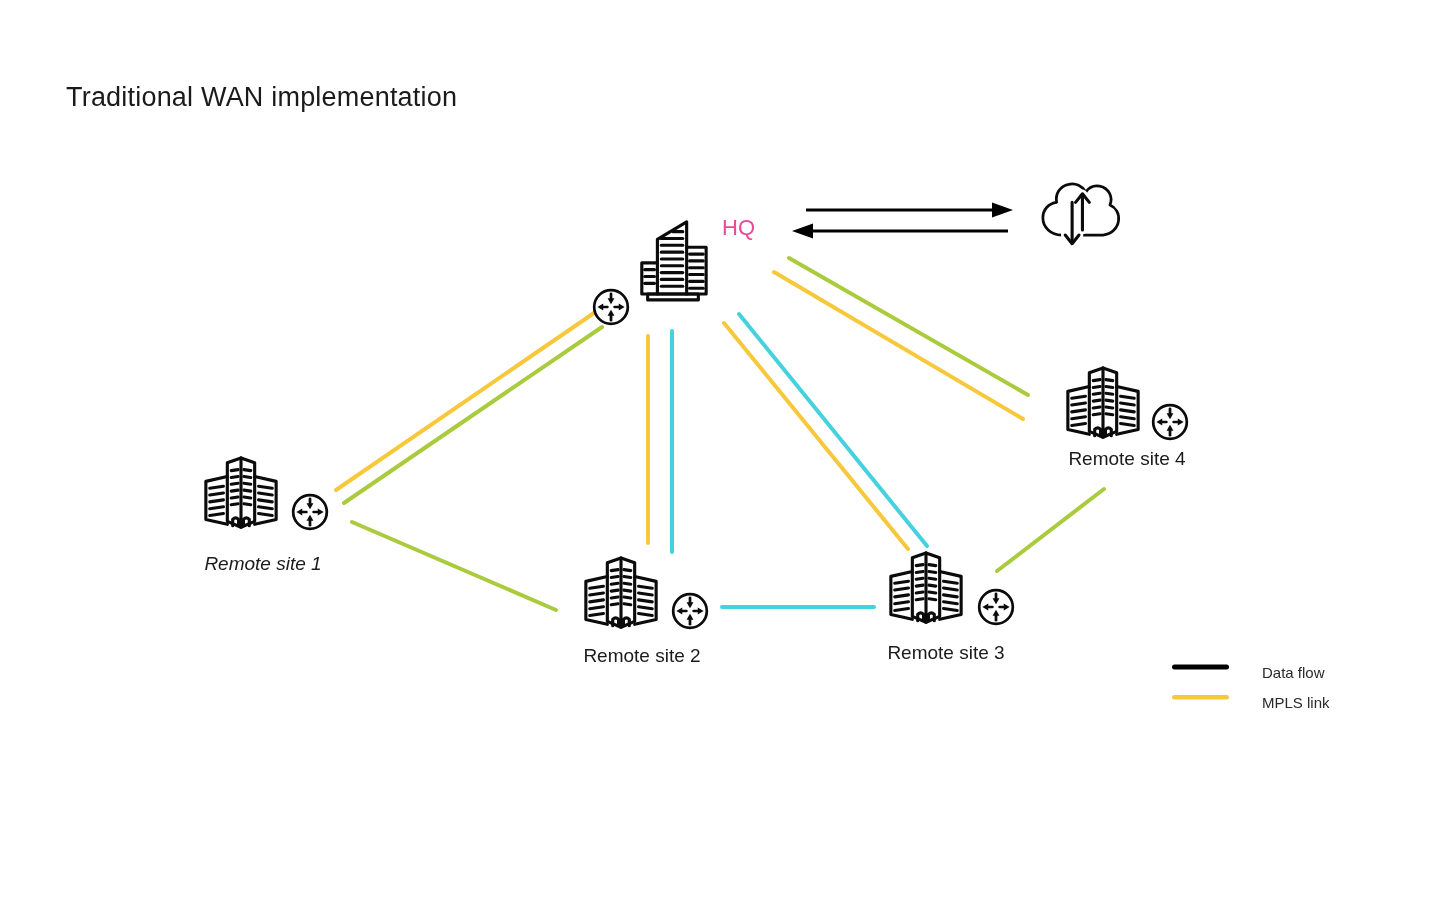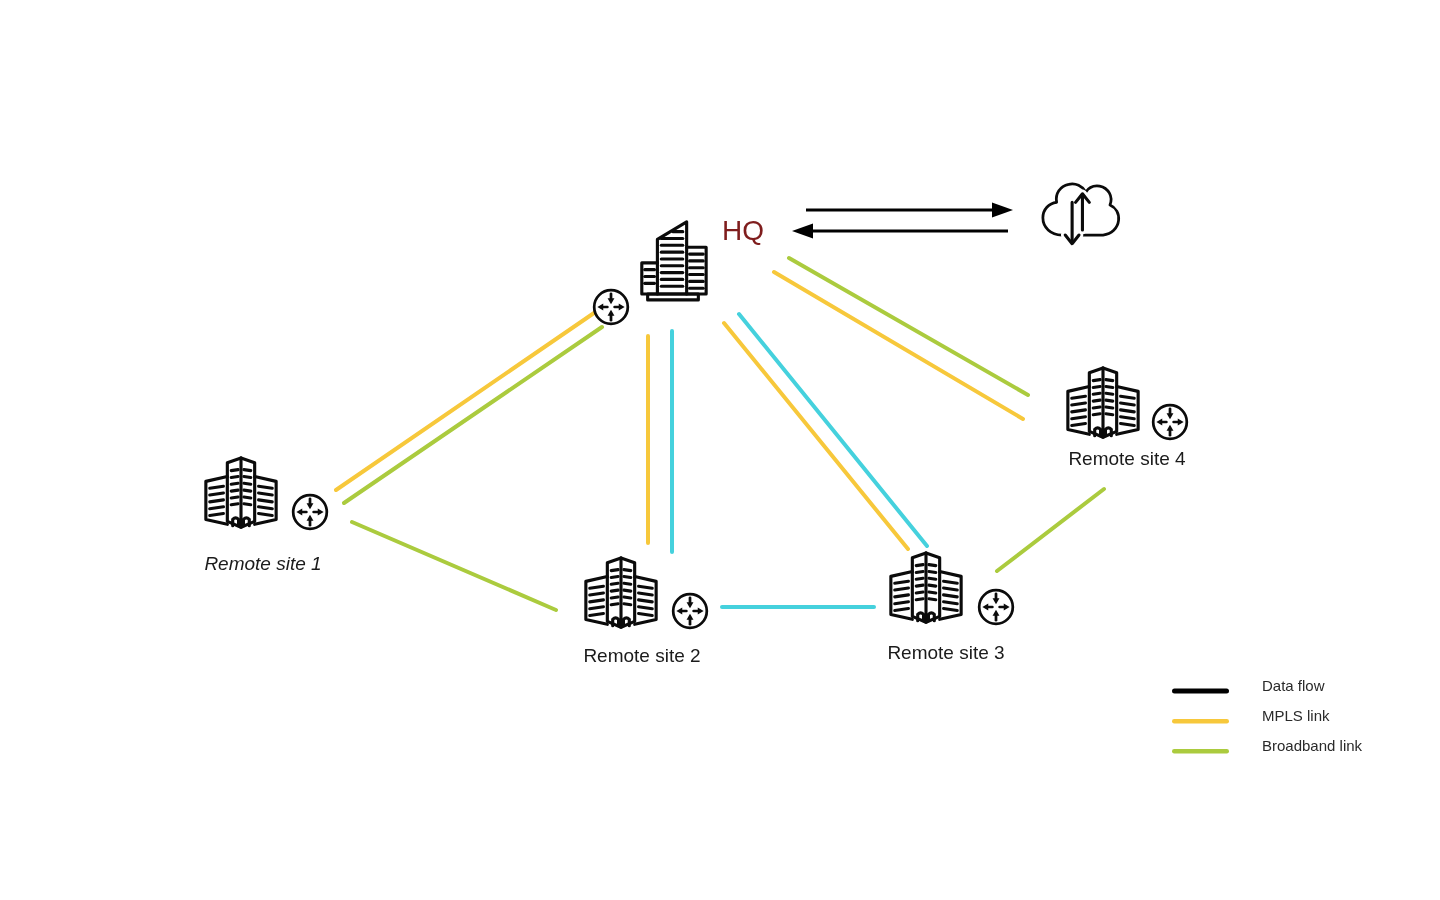--- a/index.html
+++ b/index.html
@@ -1,37 +1,38 @@
 <!DOCTYPE html>
 <html><head>
 <meta charset="utf-8">
 <style>
   html,body{margin:0;padding:0;background:#ffffff;}
   body{font-family:"Liberation Sans",sans-serif;color:#1c1c1c;}
   .canvas{position:relative;width:1440px;height:900px;background:#fff;overflow:hidden;}
   .abs{position:absolute;}
   .title{left:66px;top:82px;font-size:27px;font-weight:400;letter-spacing:0.2px;color:#1b1b1b;}
-  .hq-label{left:722px;top:215px;font-size:28px;font-weight:400;color:#7f1d1d;}
+  .hq-label{left:722px;top:215px;font-size:22px;font-weight:400;color:#ec4899;}
   .node-label{font-size:19px;font-weight:400;text-align:center;width:220px;color:#1b1b1b;}
   #lbl-rs1{left:153px;top:553px;font-style:italic;}
   #lbl-rs2{left:532px;top:645px;}
   #lbl-rs3{left:836px;top:642px;}
   #lbl-rs4{left:1017px;top:448px;}
   svg.diagram{position:absolute;left:0;top:0;}
   .legend{position:absolute;left:1172px;top:664px;}
-  .legend-row{display:flex;align-items:flex-end;height:30px;}
+  .legend-row{display:flex;align-items:flex-start;height:30px;}
   .legend-swatch{flex:0 0 auto;}
   .legend-label{margin-left:33px;font-size:15px;color:#2a2a2a;white-space:nowrap;}
   .ink{stroke:#0b0b0b;fill:none;stroke-width:3.2;stroke-linejoin:round;stroke-linecap:round;}
 </style>
 </head>
 <body>
 
 <div class="canvas">
 
+  <div class="abs title">Traditional WAN implementation</div>
 
   <svg class="diagram" width="1440" height="900" viewBox="0 0 1440 900">
     <defs>
 
       <symbol id="sym-building" viewBox="0 0 100 84">
         <g class="ink">
           <path d="M36,8 L50,3 L64,8 L64,68 L50,74 L36,68 Z"></path>
           <line x1="50" y1="3" x2="50" y2="74"></line>
           <line x1="40" y1="16" x2="47" y2="15"></line>
             <line x1="40" y1="23" x2="47" y2="22"></line>
@@ -174,21 +175,15 @@
           <rect x="0" y="0.5" width="57" height="5" rx="2.5" fill="#000000"></rect>
         </svg>
       <span class="legend-label">Data flow</span>
     </div>
     <div class="legend-row">
       <svg class="legend-swatch" width="57" height="6">
           <rect x="0" y="1" width="57" height="4.5" rx="2.2" fill="#F7C83B"></rect>
         </svg>
       <span class="legend-label">MPLS link</span>
     </div>
-    <div class="legend-row">
-      <svg class="legend-swatch" width="57" height="6">
-          <rect x="0" y="1" width="57" height="4.5" rx="2.2" fill="#ABCB3E"></rect>
-        </svg>
-      <span class="legend-label">Broadband link</span>
-    </div>
   </div>
 
 </div>
 
 </body></html>

